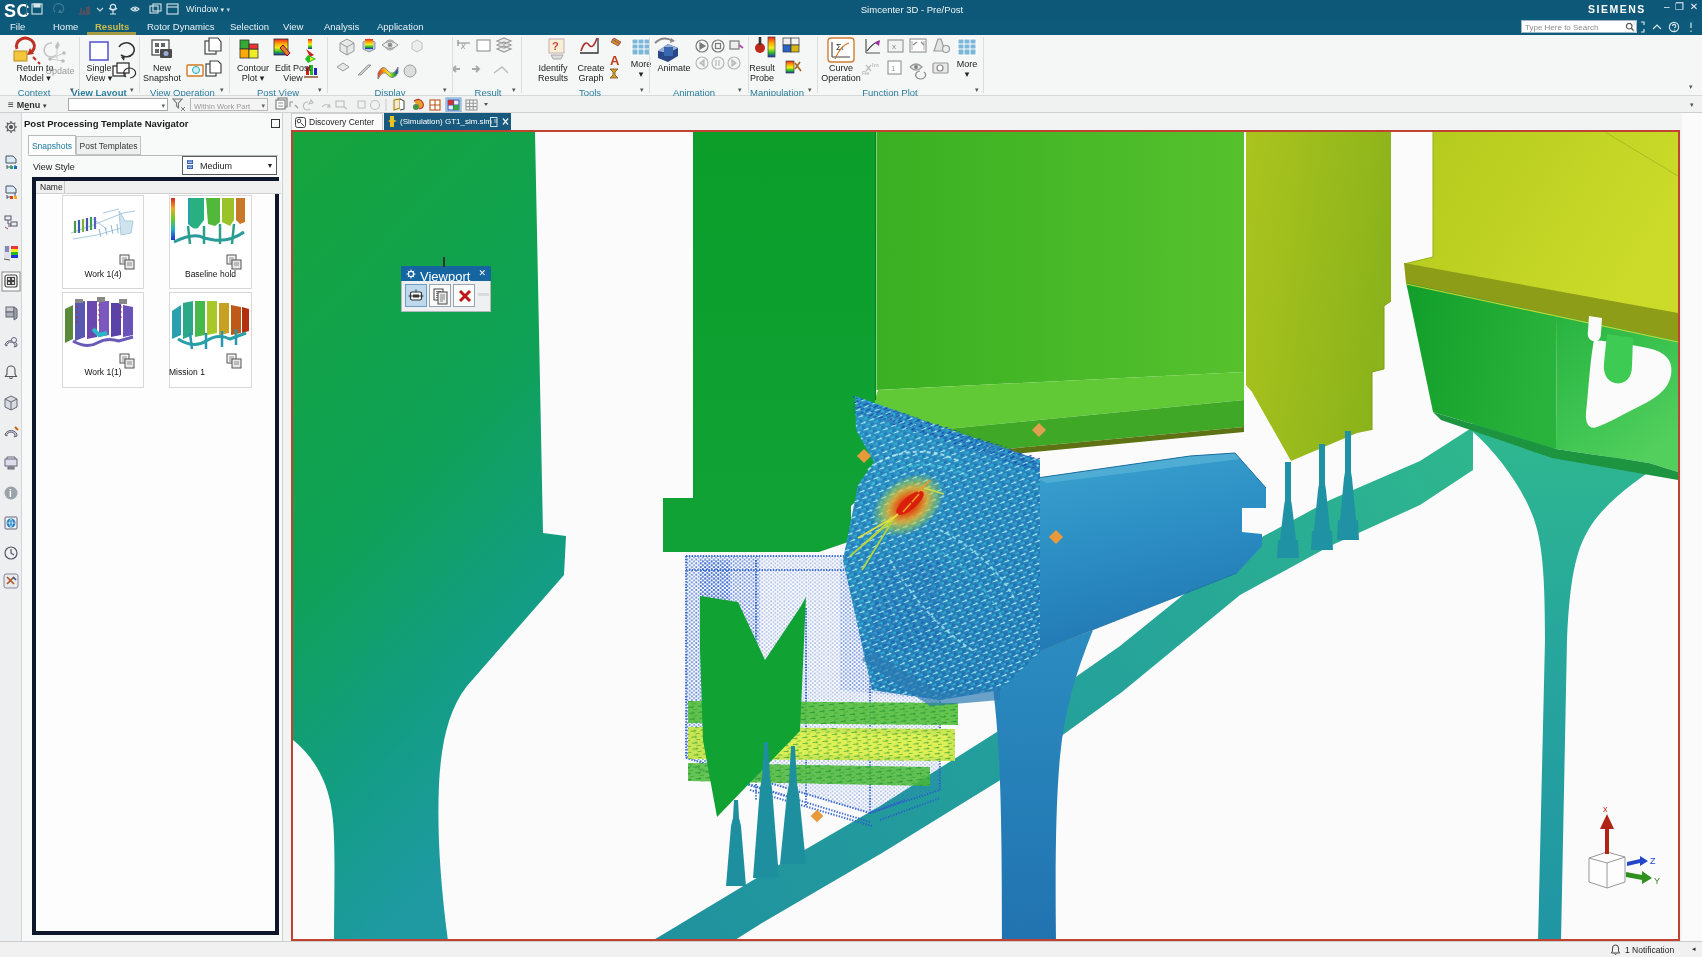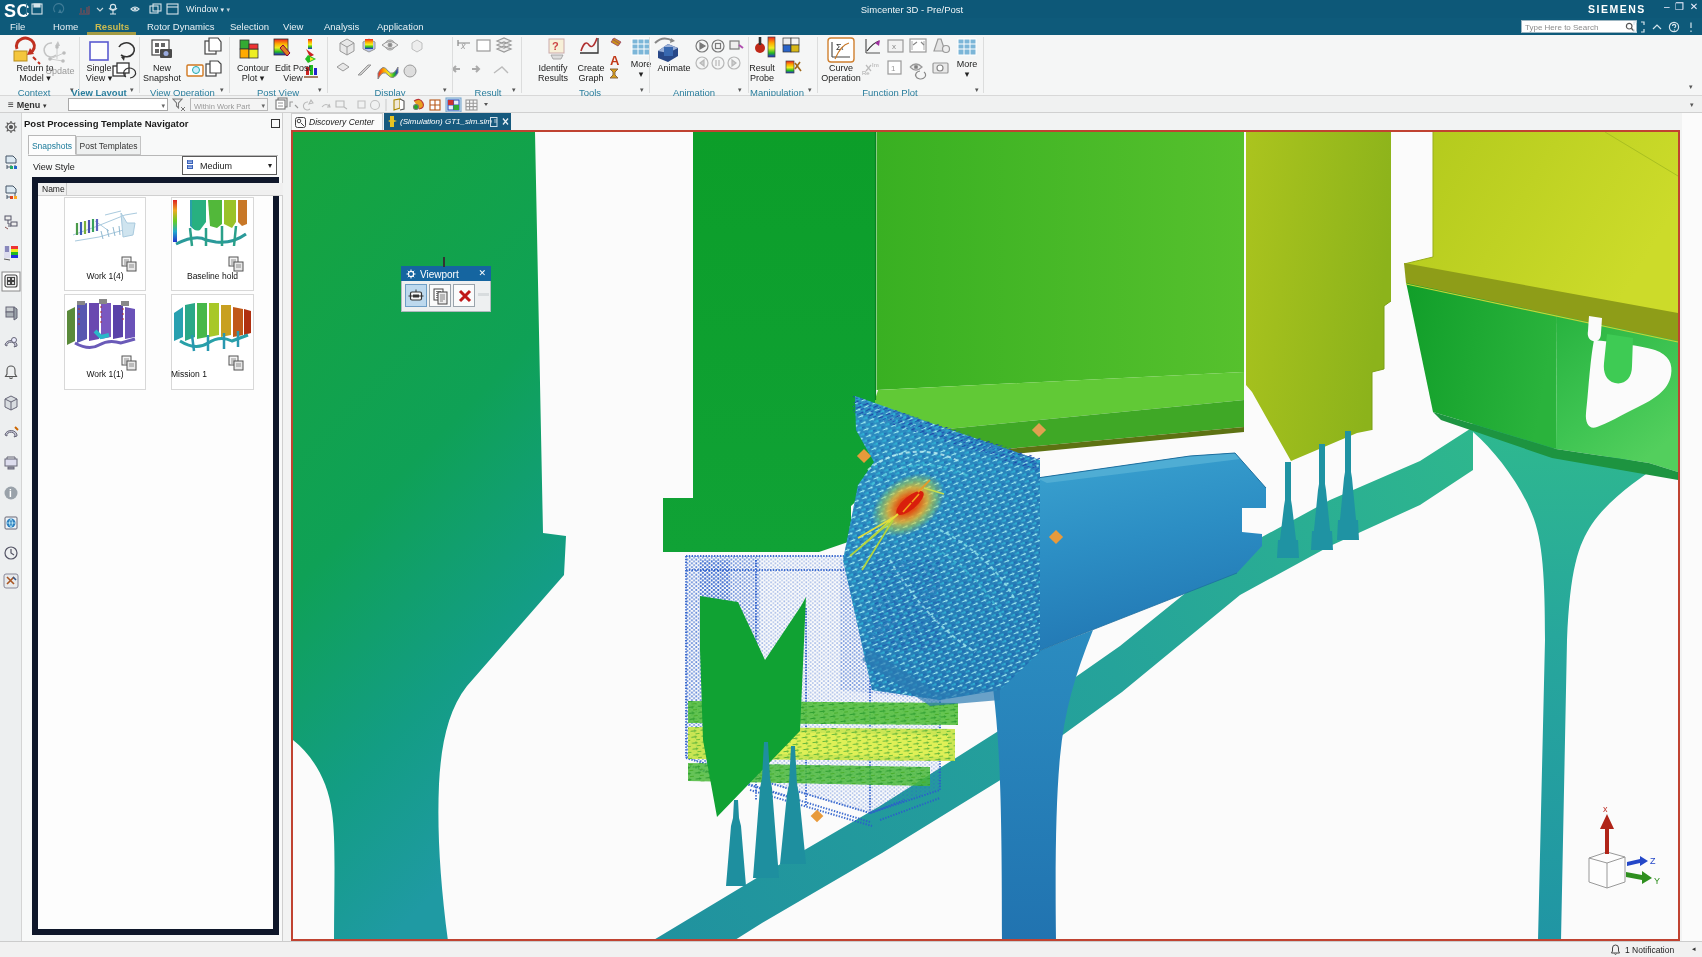--- a/index.html
+++ b/index.html
@@ -6,21 +6,21 @@
   html,body { width:1702px; height:957px; overflow:hidden; background:#fff;
     font-family:"Liberation Sans", sans-serif; }
   .abs { position:absolute; }
   #titlebar { left:0; top:0; width:1702px; height:18px; background:#0d5878; color:#fff; }
   #tabrow { left:0; top:18px; width:1702px; height:17px; background:#0e5a7a; color:#e8f0f4; }
   #ribbon { left:0; top:35px; width:1702px; height:61px; background:#f5f6f6; border-bottom:1px solid #d8d8d8; }
   #toolbar { left:0; top:96px; width:1702px; height:17px; background:#f0f1f1; border-bottom:1px solid #d0d0d0; }
   #mainbg { left:0; top:113px; width:1702px; height:828px; background:#f2f3f3; }
   #leftstrip { left:0; top:113px; width:22px; height:828px; background:#edeff0; border-right:1px solid #d4d4d4; }
   #panel { left:22px; top:113px; width:261px; height:828px; background:#f8f9f9; border-right:1px solid #cfcfcf; }
-  #vptabs { left:283px; top:113px; width:1397px; height:17px; background:#f2f3f3;font-style:italic; }
+  #vptabs { left:283px; top:113px; width:1397px; height:17px; background:#f2f3f3; }
   #sceneWrap { left:291px; top:130px; width:1389px; height:811px; }
   #rightstrip { left:1682px; top:113px; width:20px; height:828px; background:#fbfbfb; }
   #statusbar { left:0; top:941px; width:1702px; height:16px; background:#f1f1f1; border-top:1px solid #cccccc; }
   .tlabel { position:absolute; font-size:9.5px; }
   .grouplabel { position:absolute; top:52px; font-size:9.5px; color:#2a7e9d; text-align:center; white-space:nowrap; }
   .gsep { position:absolute; top:2px; height:56px; width:1px; background:#dcdddd; }
   .gdrop { position:absolute; top:51px; font-size:7px; color:#555; }
   .iclabel { position:absolute; font-size:9px; color:#222; text-align:center; line-height:10px; }
 </style>
 </head>
@@ -499,21 +499,21 @@
   <div class="abs" style="left:11px;top:49px;font-size:9px;color:#222;">View Style</div>
   <div class="abs" style="left:160px;top:43px;width:95px;height:19px;background:#fff;border:1.5px solid #5a5a5a;">
     <svg style="position:absolute;left:4px;top:3px;" width="9" height="11" viewBox="0 0 9 11">
         <rect x="0" y="0" width="6" height="4" fill="#3a62b8"></rect>
         <rect x="0" y="5" width="6" height="4" fill="#3a62b8"></rect>
         <path d="M1,1 l4,0 M1,2.5 l4,0 M1,6 l4,0 M1,7.5 l4,0" stroke="#cdf" stroke-width="0.7"></path>
       </svg>
     <span style="position:absolute;left:17px;top:3.5px;font-size:9px;color:#222;">Medium</span>
     <span style="position:absolute;right:4px;top:4px;font-size:8px;color:#222;">▾</span>
   </div>
-  <div class="abs" style="left:10px;top:64px;width:247px;height:758px;background:#fdfdfd;border:6px solid #0f172a;">
+  <div class="abs" style="left:10px;top:64px;width:247px;height:758px;background:#fdfdfd;border:4px solid #0f172a;">
     <div class="abs" style="left:0px;top:0px;width:245px;height:13px;background:#f0f0f0;border-bottom:1px solid #d0d0d0;">
       <div class="abs" style="left:1px;top:0px;width:28px;height:12px;border-right:1px solid #c8c8c8;font-size:8.5px;color:#222;padding:1px 0 0 3px;">Name</div>
     </div>
     
     <div class="abs" style="left:26px;top:14px;width:82px;height:94px;background:#fff;border:1px solid #d8d8d8;"></div>
     <div class="abs" style="left:133px;top:14px;width:83px;height:94px;background:#fff;border:1px solid #d8d8d8;"></div>
     <div class="abs" style="left:26px;top:111px;width:82px;height:96px;background:#fff;border:1px solid #d8d8d8;"></div>
     <div class="abs" style="left:133px;top:111px;width:83px;height:96px;background:#fff;border:1px solid #d8d8d8;"></div>
     <svg class="abs" style="left:27px;top:18px;" width="80" height="52" viewBox="0 0 80 52">
       <g stroke="#a9cade" fill="none" stroke-width="1">
@@ -894,21 +894,21 @@
 </g>
 <rect x="292" y="131" width="1387" height="809" fill="none" stroke="#c04331" stroke-width="2"></rect>
 </svg>
 </div>
 <div class="abs" id="vpdialog" style="left:401px;top:266px;width:90px;height:46px;z-index:5;">
   <div class="abs" style="left:0;top:0;width:90px;height:15px;background:#1565a0;">
     <svg style="position:absolute;left:5px;top:2.5px;" width="10" height="10" viewBox="0 0 10 10">
         <circle cx="5" cy="5" r="2.6" fill="none" stroke="#fff" stroke-width="1.2"></circle>
         <path d="M5,0.5 L5,2 M5,8 L5,9.5 M0.5,5 L2,5 M8,5 L9.5,5 M1.8,1.8 L2.9,2.9 M7.1,7.1 L8.2,8.2 M8.2,1.8 L7.1,2.9 M2.9,7.1 L1.8,8.2" stroke="#fff" stroke-width="1"></path>
       </svg>
-    <span style="position:absolute;left:19px;top:2.5px;font-size:10px;color:#fff;">Viewport</span>
+    <span style="position:absolute;left:19px;top:2.5px;font-size:13px;color:#fff;">Viewport</span>
     <span style="position:absolute;right:5px;top:1.5px;font-size:9px;color:#fff;">✕</span>
   </div>
   <div class="abs" style="left:0;top:15px;width:90px;height:31px;background:#eef0f1;border:1px solid #b0b8be;border-top:none;">
     <div class="abs" style="left:3px;top:3px;width:22px;height:23px;background:#bdd9ee;border:1px solid #6e9ec6;">
       <svg style="position:absolute;left:2px;top:4px;" width="16" height="14" viewBox="0 0 16 14">
           <rect x="2.5" y="3" width="11" height="8" rx="1.5" fill="#f8f8f8" stroke="#333" stroke-width="1.2"></rect>
           <path d="M0.5,7 L15.5,7" stroke="#333" stroke-width="1"></path>
           <path d="M8,0.5 L8,3" stroke="#333" stroke-width="1"></path>
           <rect x="5" y="5.5" width="6" height="3" fill="#333"></rect>
         </svg>

